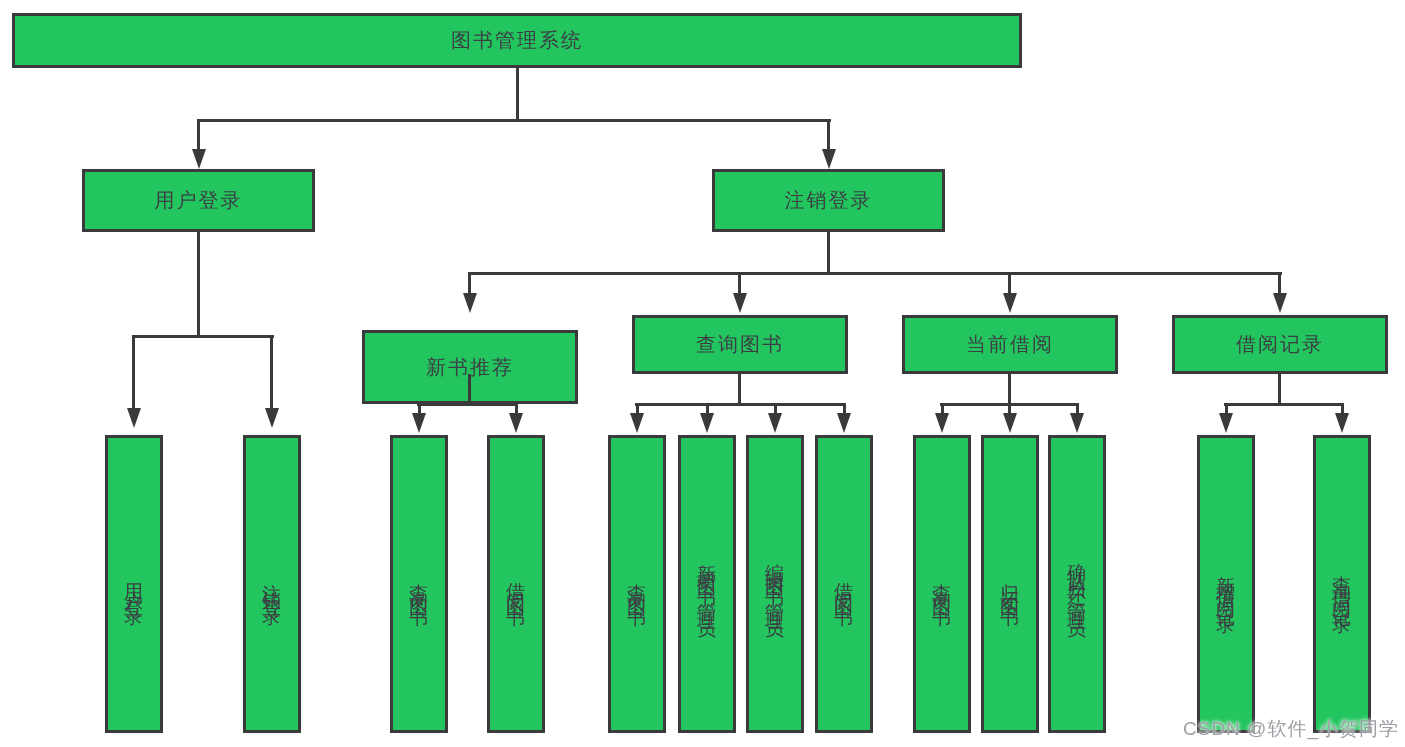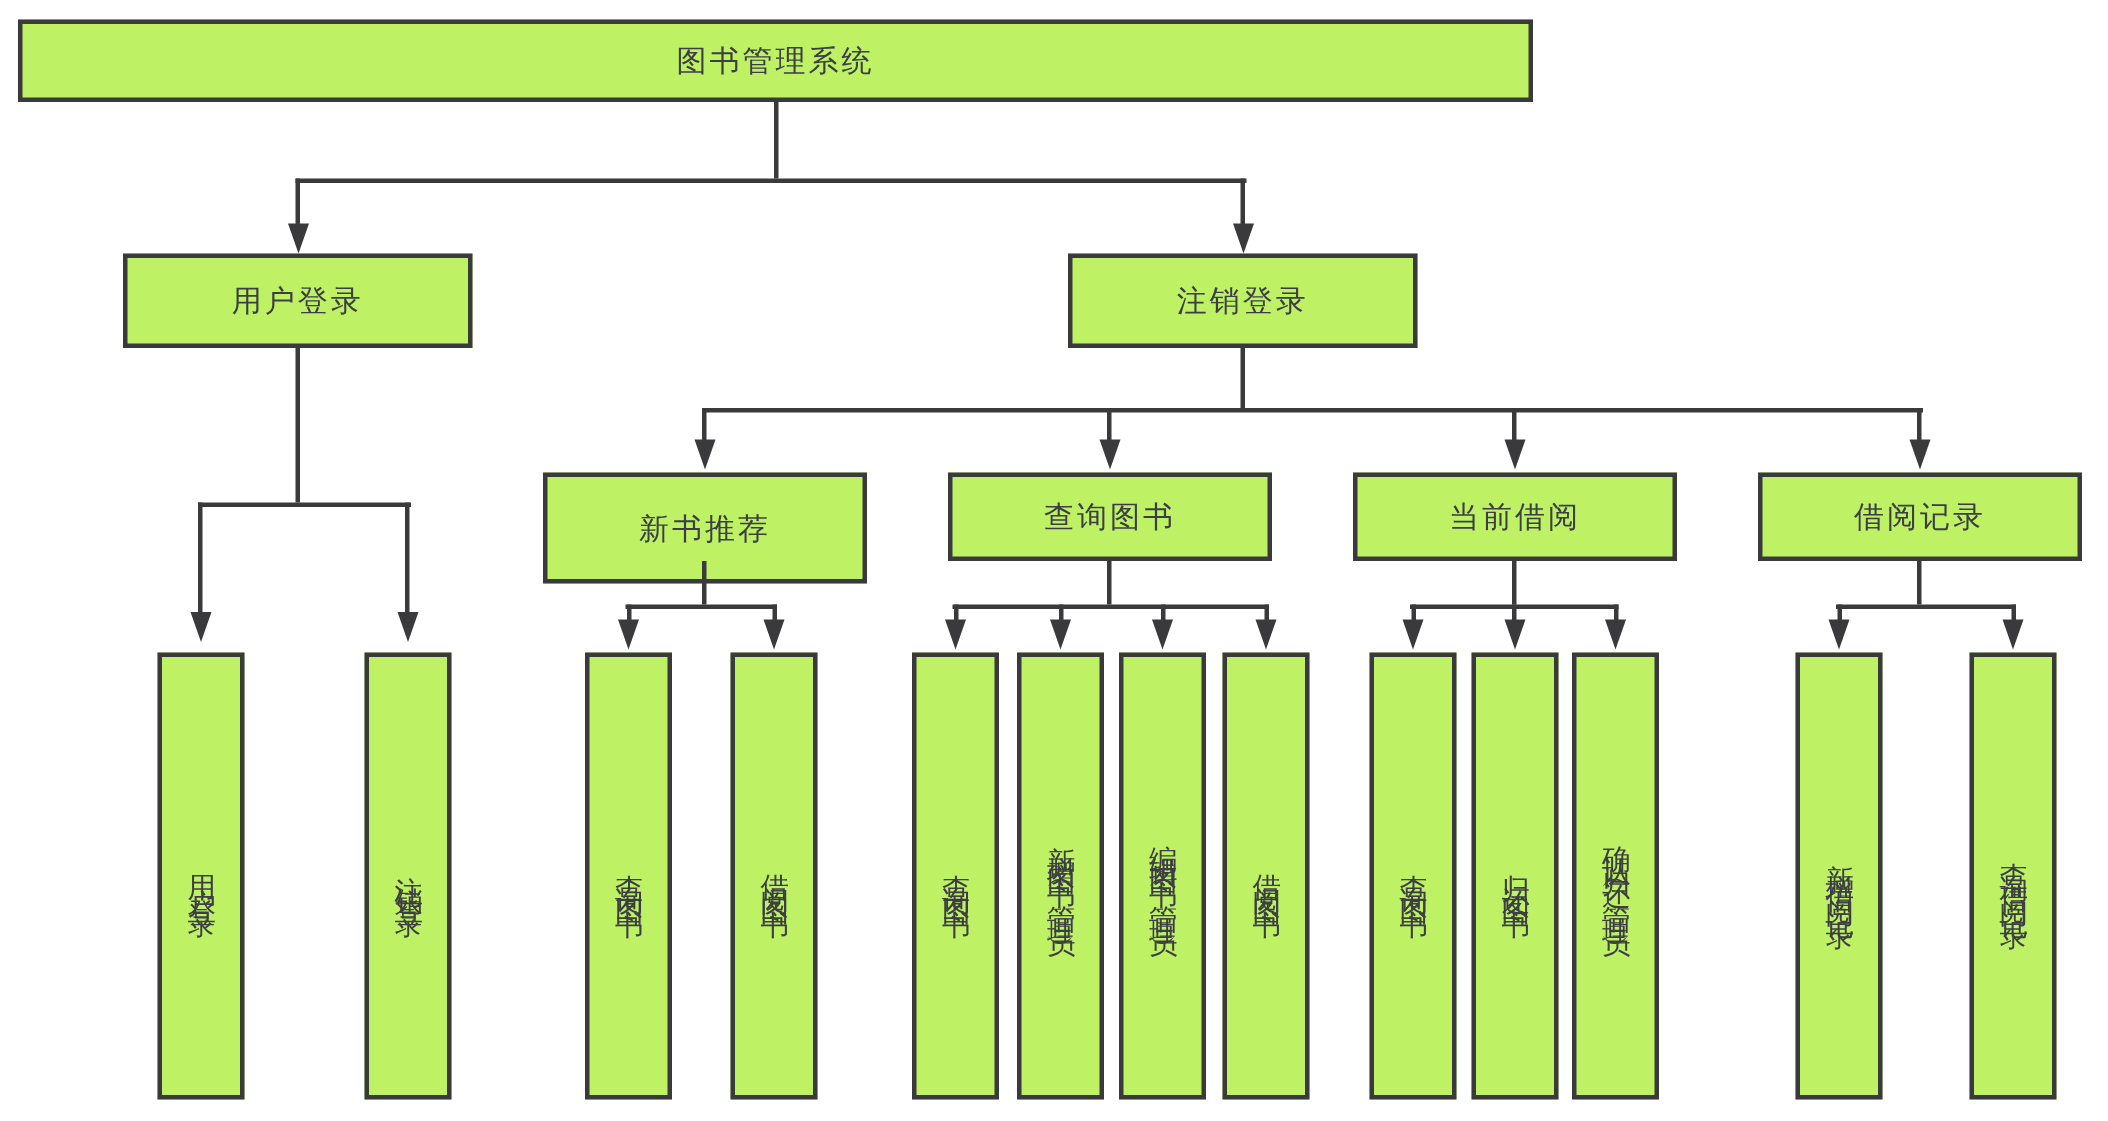--- a/index.html
+++ b/index.html
@@ -9,21 +9,21 @@
     height: 747px;
     background: #ffffff;
     font-family: "Liberation Sans", sans-serif;
     color: #3c3e44;
     overflow: hidden;
   }
   .node {
     position: absolute;
     box-sizing: border-box;
     border: 3px solid #3a3a3c;
-    background: #bef264;
+    background: #22c55e;
     display: flex;
     align-items: center;
     justify-content: center;
     text-align: center;
   }
   .h-node { font-size: 20px; letter-spacing: 2px; }
   .v-node {
     writing-mode: vertical-rl;
     font-size: 19px;
     letter-spacing: 8px;
@@ -79,21 +79,21 @@
   <div class="line" style="left:468px; top:272px; width:814px; height:3px;"></div>
   <div class="line" style="left:468px; top:272px; width:3px; height:23px;"></div>
   <div class="arrow" style="left:463px; top:293px;"></div>
   <div class="line" style="left:738px; top:272px; width:3px; height:23px;"></div>
   <div class="arrow" style="left:733px; top:293px;"></div>
   <div class="line" style="left:1008px; top:272px; width:3px; height:23px;"></div>
   <div class="arrow" style="left:1003px; top:293px;"></div>
   <div class="line" style="left:1278px; top:272px; width:3px; height:23px;"></div>
   <div class="arrow" style="left:1273px; top:293px;"></div>
 
-  <div class="node h-node" style="left:362px; top:315px; width:216px; height:74px;">新书推荐</div>
+  <div class="node h-node" style="left:362px; top:330px; width:216px; height:74px;">新书推荐</div>
   <div class="node h-node" style="left:632px; top:315px; width:216px; height:59px;">查询图书</div>
   <div class="node h-node" style="left:902px; top:315px; width:216px; height:59px;">当前借阅</div>
   <div class="node h-node" style="left:1172px; top:315px; width:216px; height:59px;">借阅记录</div>
 
   <div class="line" style="left:468px; top:374px; width:3px; height:29px;"></div>
   <div class="line" style="left:417px; top:403px; width:101px; height:3px;"></div>
   <div class="line" style="left:418px; top:403px; width:3px; height:13px;"></div>
   <div class="arrow" style="left:412px; top:413px;"></div>
   <div class="line" style="left:515px; top:403px; width:3px; height:13px;"></div>
   <div class="arrow" style="left:509px; top:413px;"></div>
@@ -133,14 +133,15 @@
   <div class="line" style="left:1278px; top:374px; width:3px; height:29px;"></div>
   <div class="line" style="left:1224px; top:403px; width:120px; height:3px;"></div>
   <div class="line" style="left:1225px; top:403px; width:3px; height:13px;"></div>
   <div class="arrow" style="left:1219px; top:413px;"></div>
   <div class="line" style="left:1341px; top:403px; width:3px; height:13px;"></div>
   <div class="arrow" style="left:1335px; top:413px;"></div>
 
   <div class="node v-node" style="left:1197px; top:435px; width:58px; height:298px;">新增借阅记录</div>
   <div class="node v-node" style="left:1313px; top:435px; width:58px; height:298px;">查询借阅记录</div>
 
+  <div class="watermark">CSDN @软件_小贺同学</div>
 
 </div>
 
 </body></html>

